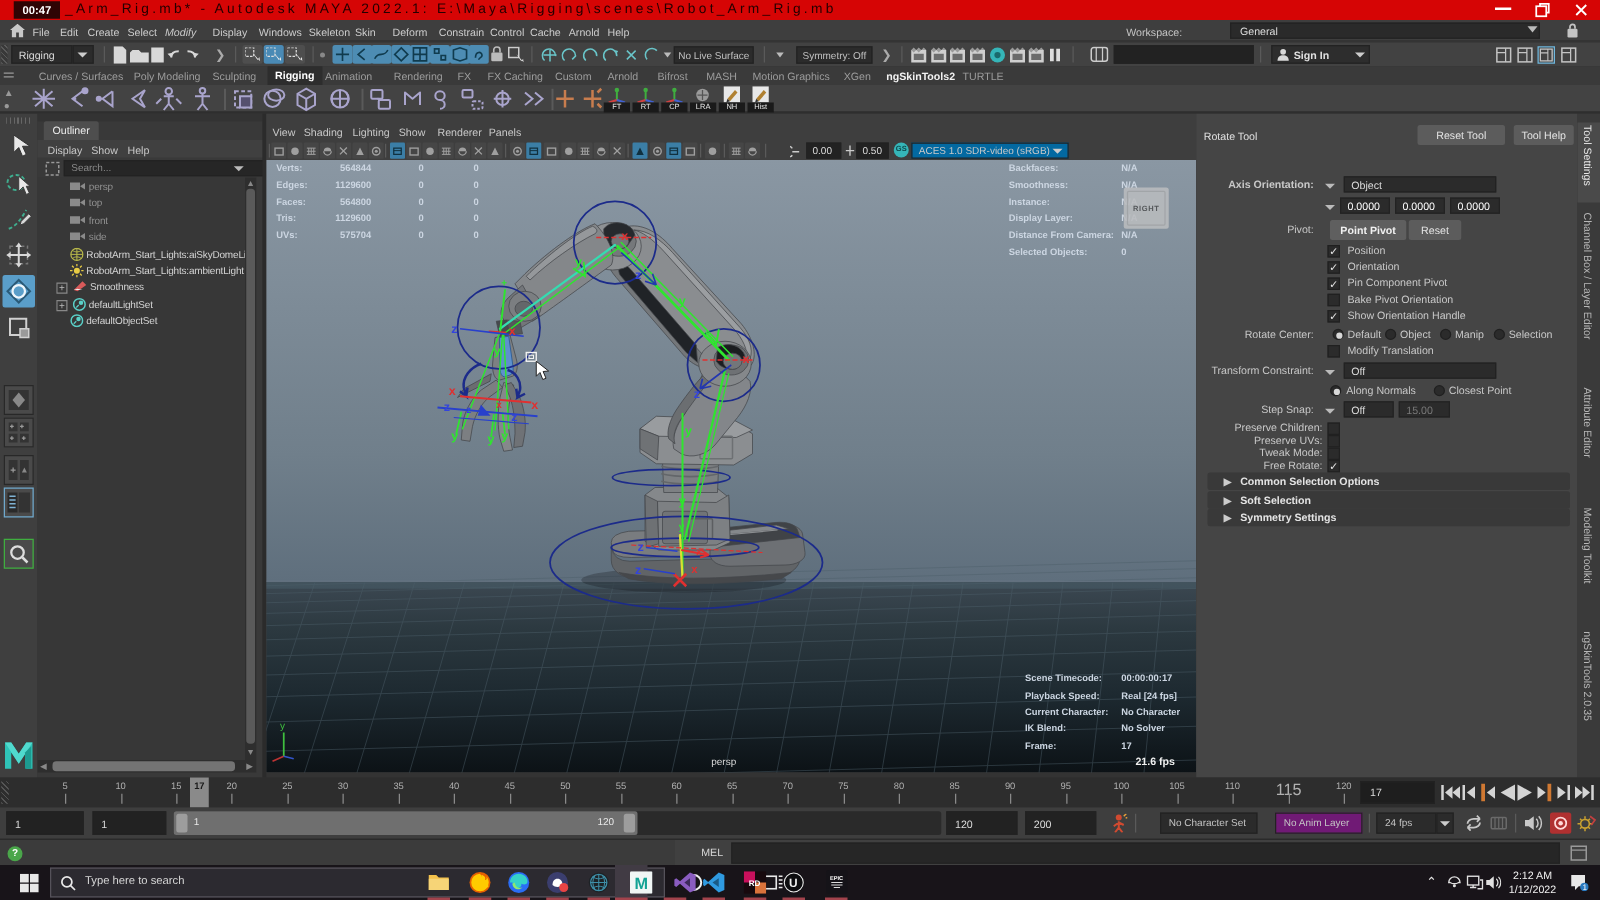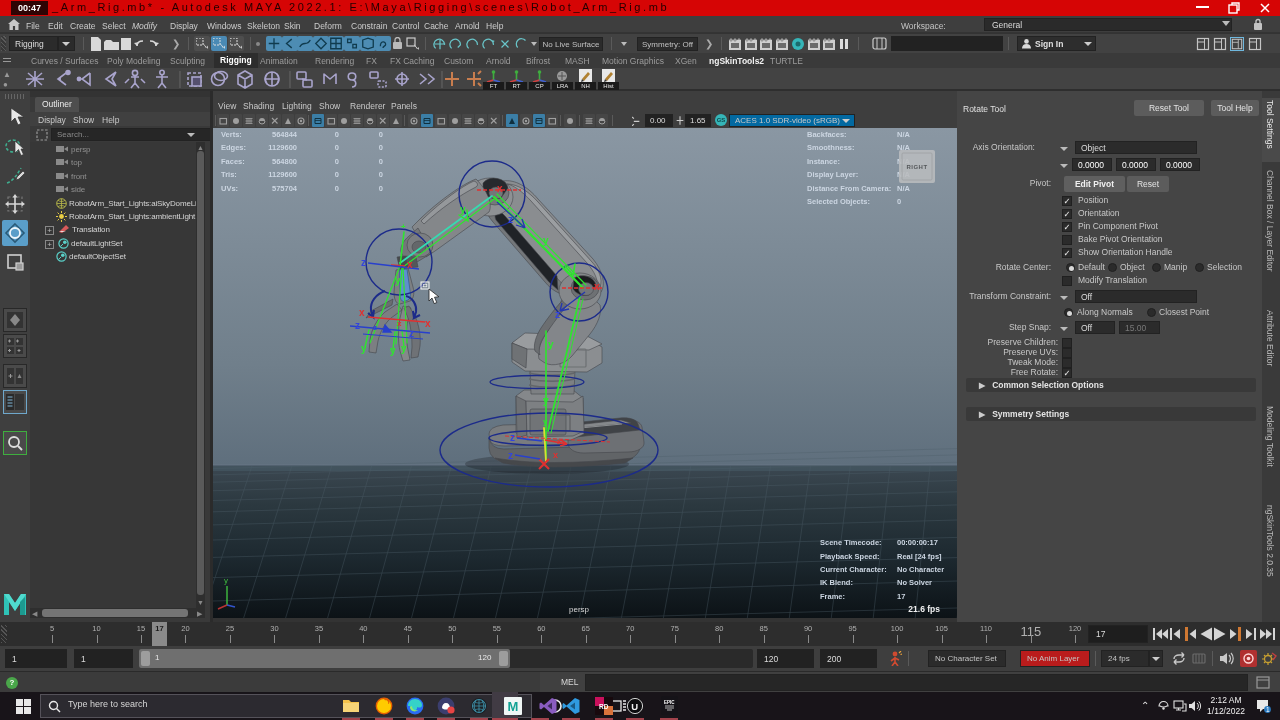--- a/index.html
+++ b/index.html
@@ -445,21 +445,21 @@
       </svg> <span style="vertical-align:1px;">RobotArm_Start_Lights:aiSkyDomeLig</span></div>
     <div class="a" style="left:26px;top:120.00000000000003px;height:13px;color:#d4d4d4;font-size:8px;letter-spacing:-0.15px;white-space:nowrap;overflow:hidden;width:140px;"><svg width="11" height="11" viewBox="0 0 11 11" style="vertical-align:-2px">
         <circle cx="5.5" cy="5.5" r="2.4" fill="#e8cc44"></circle>
         <g stroke="#e8cc44" stroke-width="1">
           <path d="M5.5 0v2M5.5 9v2M0 5.5h2M9 5.5h2M1.6 1.6l1.4 1.4M8 8l1.4 1.4M1.6 9.4L3 8M8 3l1.4-1.4"></path>
         </g>
       </svg> <span style="vertical-align:1px;">RobotArm_Start_Lights:ambientLight</span></div>
     <div class="a" style="left:15px;top:133.40000000000003px;height:13px;color:#d4d4d4;font-size:8px;letter-spacing:-0.15px;white-space:nowrap;overflow:hidden;width:151px;"><span style="display:inline-block;width:9px;height:9px;border:1px solid #888;color:#bbb;font-size:8px;line-height:7px;text-align:center;vertical-align:0px;margin-right:4px;">+</span><svg width="12" height="10" viewBox="0 0 12 10" style="vertical-align:-1px">
         <path d="M1 8L8 1l3 3-7 5z" fill="#d85a5a"></path>
         <path d="M1 8l3-1 4 1z" fill="#eee"></path>
-      </svg> <span style="vertical-align:1px;">Translation</span></div>
+      </svg> <span style="vertical-align:1px;">Smoothness</span></div>
     <div class="a" style="left:15px;top:146.80000000000004px;height:13px;color:#d4d4d4;font-size:8px;letter-spacing:-0.15px;white-space:nowrap;overflow:hidden;width:151px;"><span style="display:inline-block;width:9px;height:9px;border:1px solid #888;color:#bbb;font-size:8px;line-height:7px;text-align:center;vertical-align:0px;margin-right:4px;">+</span><svg width="11" height="11" viewBox="0 0 11 11" style="vertical-align:-2px">
         <circle cx="5.5" cy="5.5" r="4.6" fill="none" stroke="#5ad0c8" stroke-width="1.2"></circle>
         <circle cx="6.8" cy="4.2" r="1.8" fill="#5ad0c8"></circle>
         <path d="M3 8l2-2" stroke="#5ad0c8" stroke-width="1"></path>
       </svg> <span style="vertical-align:1px;">defaultLightSet</span></div>
     <div class="a" style="left:26px;top:160.20000000000005px;height:13px;color:#d4d4d4;font-size:8px;letter-spacing:-0.15px;white-space:nowrap;overflow:hidden;width:140px;"><svg width="11" height="11" viewBox="0 0 11 11" style="vertical-align:-2px">
         <circle cx="5.5" cy="5.5" r="4.6" fill="none" stroke="#5ad0c8" stroke-width="1.2"></circle>
         <circle cx="6.8" cy="4.2" r="1.8" fill="#5ad0c8"></circle>
         <path d="M3 8l2-2" stroke="#5ad0c8" stroke-width="1"></path>
       </svg> <span style="vertical-align:1px;">defaultObjectSet</span></div>
@@ -601,21 +601,21 @@
       <path d="M2 5a3 3 0 006 0" fill="none" stroke="#9f9f9f" stroke-width="1"></path>
     </svg>
     <div class="a sep" style="left:399px;top:24px;height:11px;"></div>
     <svg class="a" style="left:419px;top:24px;" width="11" height="11" viewBox="0 0 12 12">
       <path d="M2 10A5 5 0 112 4M2 7h6" stroke="#ccc" stroke-width="1.3" fill="none"></path>
     </svg>
     <div class="a fld" style="left:432px;top:23px;width:28px;height:13px;background:#222;font-size:8px;line-height:12px;padding-left:4px;color:#ddd;">0.00</div>
     <svg class="a" style="left:462px;top:24px;" width="10" height="11" viewBox="0 0 12 12">
       <path d="M6 1v10M2 6h8" stroke="#ccc" stroke-width="1.3"></path>
     </svg>
-    <div class="a fld" style="left:472px;top:23px;width:26px;height:13px;background:#222;font-size:8px;line-height:12px;padding-left:4px;color:#ddd;">1.65</div>
+    <div class="a fld" style="left:472px;top:23px;width:26px;height:13px;background:#222;font-size:8px;line-height:12px;padding-left:4px;color:#ddd;">0.50</div>
     <div class="a" style="left:502px;top:23px;width:12px;height:12px;border-radius:50%;background:#35b5b8;color:#0e4a4c;font-size:6px;font-weight:bold;text-align:center;line-height:12px;">GS</div>
     <div class="a fld" style="left:516px;top:23px;width:126px;height:13px;background:#0369a1;font-size:8px;line-height:12px;padding-left:5px;color:#c8c8c8;">ACES 1.0 SDR-video (sRGB)</div>
     <div class="a" style="left:629px;top:28px;width:0;height:0;border-left:4px solid transparent;border-right:4px solid transparent;border-top:4px solid #ccc;"></div>
   </div>
 <svg class="a" style="left:213px;top:128px;" width="744" height="490" viewBox="0 0 744 490">
 <defs>
 <linearGradient id="sky" x1="0" y1="0" x2="0" y2="1">
  <stop offset="0" stop-color="#8a97a3"></stop>
         <stop offset="0.7" stop-color="#707f8b"></stop>
         <stop offset="1" stop-color="#5f6f7d"></stop>
@@ -887,29 +887,29 @@
 <g>
 <rect x="208" y="154" width="8" height="7" fill="none" stroke="#f2f2f2" stroke-width="1.1"></rect>
 <rect x="210.2" y="156.2" width="3.6" height="2.6" fill="none" stroke="#f2f2f2" stroke-width="0.8"></rect>
 <path d="M216 161l0 12 3-3 2.2 5.6 2.6-1-2.3-5.4 4.4-0.4z" fill="#fff" stroke="#222" stroke-width="0.8"></path>
 </g>
 </svg>
 <div class="a" style="left:957px;top:91px;width:305px;height:531px;background:#454545;">
     <div class="a" style="left:6px;top:13px;color:#e0e0e0;font-size:8.5px;">Rotate Tool</div>
     <div class="a" style="left:177px;top:9px;width:70px;height:16px;background:#5c5c5c;border-radius:2px;color:#e4e4e4;font-size:8.5px;text-align:center;line-height:16px;">Reset Tool</div>
     <div class="a" style="left:254px;top:9px;width:48px;height:16px;background:#5c5c5c;border-radius:2px;color:#e4e4e4;font-size:8.5px;text-align:center;line-height:16px;">Tool Help</div>
-    <div class="a" style="right:227px;top:51px;color:#c8c8c8;font-size:8.5px;white-space:nowrap;">Axis Orientation:</div>
+    <div class="a" style="right:211px;top:51px;color:#c8c8c8;font-size:8.5px;white-space:nowrap;font-weight:bold;">Axis Orientation:</div>
     <div class="a" style="left:103px;top:56px;width:0;height:0;border-left:4px solid transparent;border-right:4px solid transparent;border-top:4px solid #bbb;"></div>
     <div class="a fld" style="left:118px;top:50px;width:122px;height:13px;font-size:8.5px;line-height:12px;padding-left:5px;color:#dcdcdc;">Object</div>
     <div class="a" style="left:103px;top:73px;width:0;height:0;border-left:4px solid transparent;border-right:4px solid transparent;border-top:4px solid #bbb;"></div>
     <div class="a fld" style="left:115px;top:67px;width:40px;height:13px;font-size:8.5px;line-height:12px;padding-left:5px;color:#fff;">0.0000</div>
     <div class="a fld" style="left:159px;top:67px;width:40px;height:13px;font-size:8.5px;line-height:12px;padding-left:5px;color:#fff;">0.0000</div>
     <div class="a fld" style="left:203px;top:67px;width:40px;height:13px;font-size:8.5px;line-height:12px;padding-left:5px;color:#fff;">0.0000</div>
     <div class="a" style="right:211px;top:87px;color:#c8c8c8;font-size:8.5px;white-space:nowrap;">Pivot:</div>
-    <div class="a" style="left:107px;top:85px;width:61px;height:16px;background:#5f5f5f;border-radius:2px;color:#f0f0f0;font-size:8.5px;font-weight:bold;text-align:center;line-height:16px;">Edit Pivot</div>
+    <div class="a" style="left:107px;top:85px;width:61px;height:16px;background:#5f5f5f;border-radius:2px;color:#f0f0f0;font-size:8.5px;font-weight:bold;text-align:center;line-height:16px;">Point Pivot</div>
     <div class="a" style="left:170px;top:85px;width:42px;height:16px;background:#5c5c5c;border-radius:2px;color:#e4e4e4;font-size:8.5px;text-align:center;line-height:16px;">Reset</div>
     <div class="a chk" style="left:105px;top:105px;">✓</div>
     <div class="a" style="left:121px;top:104px;color:#c8c8c8;font-size:8.5px;">Position</div>
     <div class="a chk" style="left:105px;top:118px;">✓</div>
     <div class="a" style="left:121px;top:117px;color:#c8c8c8;font-size:8.5px;">Orientation</div>
     <div class="a chk" style="left:105px;top:131px;">✓</div>
     <div class="a" style="left:121px;top:130px;color:#c8c8c8;font-size:8.5px;">Pin Component Pivot</div>
     <div class="a chk" style="left:105px;top:144px;"></div>
     <div class="a" style="left:121px;top:143px;color:#c8c8c8;font-size:8.5px;">Bake Pivot Orientation</div>
     <div class="a chk" style="left:105px;top:157px;">✓</div>
@@ -938,20 +938,21 @@
     <div class="a fld" style="left:162px;top:230px;width:41px;height:13px;font-size:8.5px;line-height:12px;padding-left:5px;color:#787878;">15.00</div>
     <div class="a" style="right:204px;top:246px;color:#c8c8c8;font-size:8.5px;white-space:nowrap;">Preserve Children:</div>
     <div class="a chk" style="left:105px;top:247px;"></div>
     <div class="a" style="right:204px;top:256px;color:#c8c8c8;font-size:8.5px;white-space:nowrap;">Preserve UVs:</div>
     <div class="a chk" style="left:105px;top:257px;"></div>
     <div class="a" style="right:204px;top:266px;color:#c8c8c8;font-size:8.5px;white-space:nowrap;">Tweak Mode:</div>
     <div class="a chk" style="left:105px;top:267px;"></div>
     <div class="a" style="right:204px;top:276px;color:#c8c8c8;font-size:8.5px;white-space:nowrap;">Free Rotate:</div>
     <div class="a chk" style="left:105px;top:277px;">✓</div>
     <div class="a bar3" style="left:9px;top:287px;width:290px;line-height:14px;"><span style="display:inline-block;margin:0 7px 0 13px;font-size:8px;color:#ccc;">▶</span>Common Selection Options</div>
+    <div class="a bar3" style="left:9px;top:301.5px;width:290px;line-height:14px;"><span style="display:inline-block;margin:0 7px 0 13px;font-size:8px;color:#ccc;">▶</span>Soft Selection</div>
     <div class="a bar3" style="left:9px;top:316px;width:290px;line-height:14px;"><span style="display:inline-block;margin:0 7px 0 13px;font-size:8px;color:#ccc;">▶</span>Symmetry Settings</div>
   </div>
 <div class="a" style="left:1262px;top:91px;width:18px;height:531px;background:#3a3a3a;">
     <div class="a" style="left:0;top:7px;width:18px;height:64px;background:#4a4a4a;"></div>
     <div class="vtab" style="top:9px;color:#e8e8e8;">Tool Settings</div>
     <div class="vtab" style="top:79px;color:#b8b8b8;">Channel Box / Layer Editor</div>
     <div class="vtab" style="top:219px;color:#b8b8b8;">Attribute Editor</div>
     <div class="vtab" style="top:315px;color:#b8b8b8;">Modeling Toolkit</div>
     <div class="vtab" style="top:414px;color:#b8b8b8;">ngSkinTools 2.0.35</div>
   </div>
@@ -1040,21 +1041,21 @@
     <div class="a" style="left:478px;top:7px;color:#e8e8e8;font-size:8px;">120</div>
     <div class="a fld" style="left:757px;top:3px;width:57px;height:19px;background:#222;font-size:8.5px;line-height:18px;padding-left:6px;">120</div>
     <div class="a fld" style="left:820px;top:3px;width:57px;height:19px;background:#222;font-size:8.5px;line-height:18px;padding-left:6px;">200</div>
     <svg class="a" style="left:890px;top:5px;" width="12" height="15" viewBox="0 0 12 15">
       <circle cx="5" cy="3" r="2.4" fill="#d04a30"></circle>
       <path d="M5 6v5M5 7l-4 3M5 7l4 2M5 11l-3 4M5 11l3 4" stroke="#d04a30" stroke-width="1.6"></path>
       <path d="M9 2l2-2M10.5 3.5L12 3" stroke="#e8a03a" stroke-width="1.2"></path>
     </svg>
     <div class="a sep" style="left:908px;top:5px;height:15px;"></div>
     <div class="a fld" style="left:928px;top:4px;width:78px;height:17px;background:#2b2b2b;font-size:8px;line-height:16px;padding-left:6px;color:#c4c4c4;">No Character Set</div>
-    <div class="a fld" style="left:1020px;top:4px;width:70px;height:17px;background:#b91c1c;font-size:8px;line-height:16px;padding-left:6px;color:#c4c4c4;">No Anim Layer</div>
+    <div class="a fld" style="left:1020px;top:4px;width:70px;height:17px;background:#701a75;font-size:8px;line-height:16px;padding-left:6px;color:#c4c4c4;">No Anim Layer</div>
     <div class="a sep" style="left:1095px;top:5px;height:15px;"></div>
     <div class="a fld" style="left:1101px;top:4px;width:48px;height:17px;background:#2b2b2b;font-size:8px;line-height:16px;padding-left:6px;color:#c4c4c4;">24 fps</div>
     <div class="a fld" style="left:1149px;top:4px;width:14px;height:17px;background:#2b2b2b;"></div>
     <div class="a" style="left:1152px;top:11px;width:0;height:0;border-left:4px solid transparent;border-right:4px solid transparent;border-top:4px solid #ccc;"></div>
     <svg class="a" style="left:1171px;top:6px;" width="16" height="13" viewBox="0 0 16 13">
       <path d="M3 7a5 4 0 015-4h5m0 0l-2.5-2.5M13 3l-2.5 2.5M13 6a5 4 0 01-5 4H3m0 0l2.5 2.5M3 10l2.5-2.5" stroke="#c8c8c8" stroke-width="1.4" fill="none"></path>
     </svg>
     <svg class="a" style="left:1192px;top:6px;" width="14" height="13" viewBox="0 0 14 13">
       <rect x="1" y="2" width="12" height="9" rx="1" fill="none" stroke="#6a6a6a" stroke-width="1.2"></rect>
       <path d="M4 2v9M7 2v9M10 2v9" stroke="#6a6a6a"></path>

